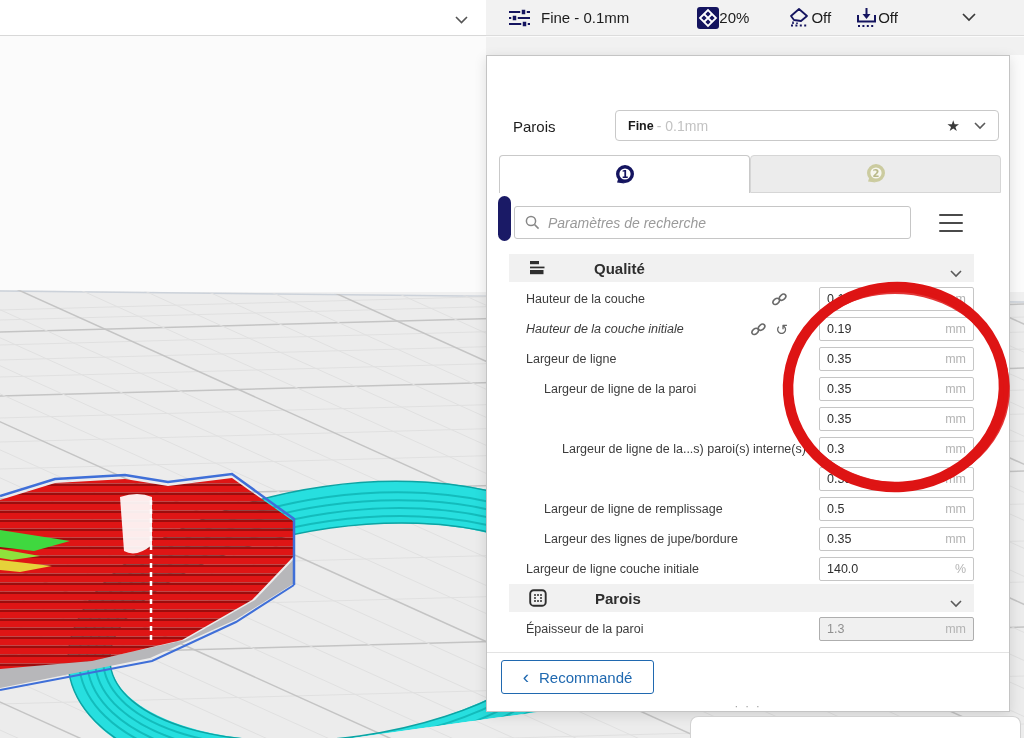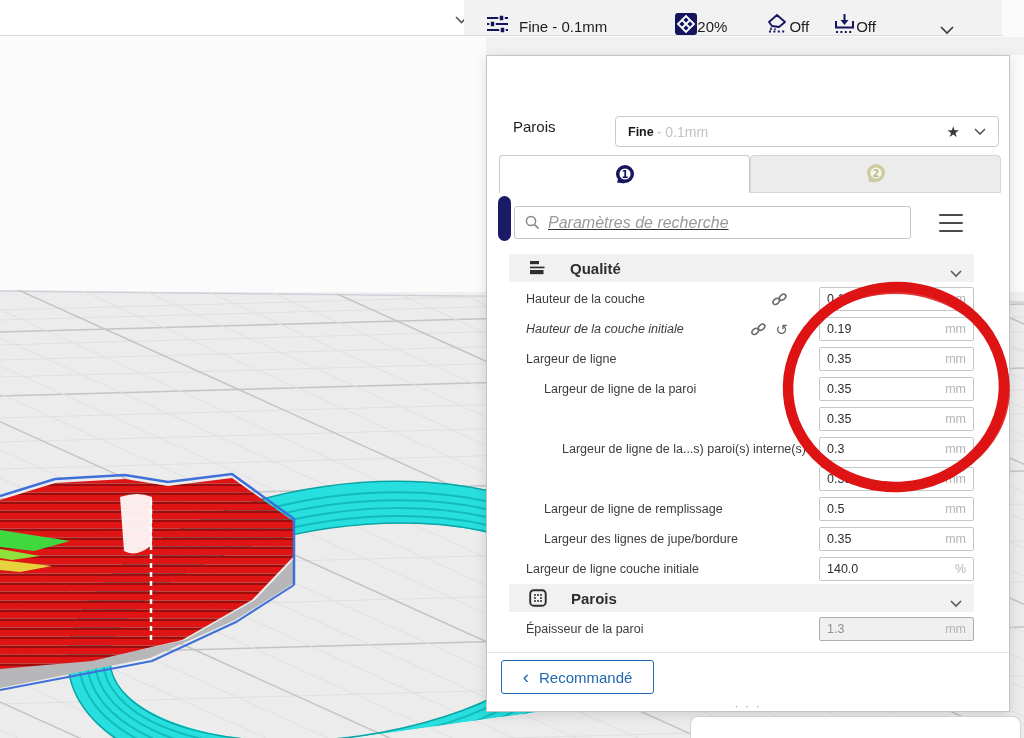--- a/index.html
+++ b/index.html
@@ -9,64 +9,64 @@
 
   
   #viewport { position:absolute; left:0; top:0; width:1024px; height:738px; }
 
   
   .left-bar { position:absolute; left:0; top:0; width:486px; height:36px;
     background:#ffffff; border-bottom:1px solid #d8d8d8; }
   .left-bar .chev { position:absolute; right:18px; top:10px; }
 
   
-  .right-strip { position:absolute; left:464px; top:0; width:538px; height:36px;
+  .right-strip { position:absolute; left:486px; top:0; width:538px; height:36px;
     background:#f2f2f2; border-bottom:1px solid #dcdcdc;
-    display:flex; align-items:flex-end; }
+    display:flex; align-items:center; }
   .right-strip-fill { position:absolute; left:486px; top:37px; width:538px; height:18px;
     background:#f1f1f1; }
   .strip-label { font-size:15px; color:#1c1c1c; }
 
   
   .panel { position:absolute; left:486px; top:55px; width:524px; height:657px;
     background:#ffffff; border:1px solid #c4c4c4;
     box-shadow:0 3px 12px rgba(0,0,0,0.12); }
   .panel-header { position:relative; height:37px; background:#f6f6f6;
     border-bottom:1px solid #e2e2e2; display:flex; align-items:center; }
   .panel-title { margin-left:18px; font-size:15px; color:#6e6e6e; }
   .panel-close { position:absolute; right:12px; top:6px; font-size:18px;
     color:#555; cursor:default; line-height:1; padding:2px 4px; }
 
   .profil-label { position:absolute; left:26px; top:62px; font-size:15px; color:#1c1c1c; }
-  .profil-dd { position:absolute; left:128px; top:60px; width:384px; height:31px;
+  .profil-dd { position:absolute; left:128px; top:54px; width:384px; height:31px;
     background:#fff; border:1px solid #c9c9c9; border-radius:4px;
     display:flex; align-items:center; padding:12px 12px; }
   .profil-dd .pname { font-size:12.5px; font-weight:bold; color:#1a1a1a; }
   .profil-dd .pdetail { font-size:14px; color:#c2c2c2; margin-left:3px; }
   .profil-dd .star { margin-left:auto; font-size:15px; color:#3a3a3a; padding-right:14px; }
 
   .tabs { position:absolute; left:12px; top:99px; width:502px; height:38px; display:flex; }
   .tab { flex:1; display:flex; align-items:center; justify-content:center;
     border:1px solid #d6d6d6; border-radius:4px 4px 0 0; }
   .tab.active { background:#ffffff; border-color:#c9c9c9; border-bottom:none; }
   .tab.inactive { background:#ececec; }
 
   .search-box { position:absolute; left:27px; top:150px; width:397px; height:33px;
     border:1px solid #c6c6c6; border-radius:3px; background:#fff;
     display:flex; align-items:center; padding:0 10px; gap:8px; }
-  .search-box input { border:none; outline:none; flex:1; font-size:16px;
-    color:#333; background:transparent; font-family:"Liberation Sans",sans-serif;text-decoration:underline; }
+  .search-box input { border:none; outline:none; flex:1; font-size:14px;
+    color:#333; background:transparent; font-family:"Liberation Sans",sans-serif; }
   .search-box input::placeholder { font-style:italic; color:#9a9a9a; }
   .hamburger { position:absolute; left:452px; top:158px; width:24px; height:18px;
     display:flex; flex-direction:column; justify-content:space-between; }
   .hamburger span { height:2px; background:#4a4a4a; border-radius:1px; }
 
   .settings-list { position:absolute; left:22px; top:198px; width:465px; }
   .section-header { position:relative; height:28px; background:#f1f1f1;
-    display:flex; align-items:center; margin-bottom:2px; }
+    display:flex; align-items:center; margin-bottom:2px;gap:24px; }
   .section-header .sicon { margin-left:20px; display:flex; }
   .section-header .stitle { margin-left:24px; font-size:15px; font-weight:bold; color:#2e2e2e; }
   .section-header .schev { position:absolute; right:12px; top:10px; }
 
   .setting-row { position:relative; height:30px; display:flex; align-items:center; }
   .row-label { font-size:12.5px; color:#3c3c3c; white-space:nowrap; }
   .row-label.italic { font-style:italic; }
   .row-icons { position:absolute; right:186px; display:flex; align-items:center; gap:8px; }
   .revert-glyph { font-size:15px; color:#666; line-height:1; }
   .value-field { position:absolute; right:0; top:3px; width:155px; height:24px;

